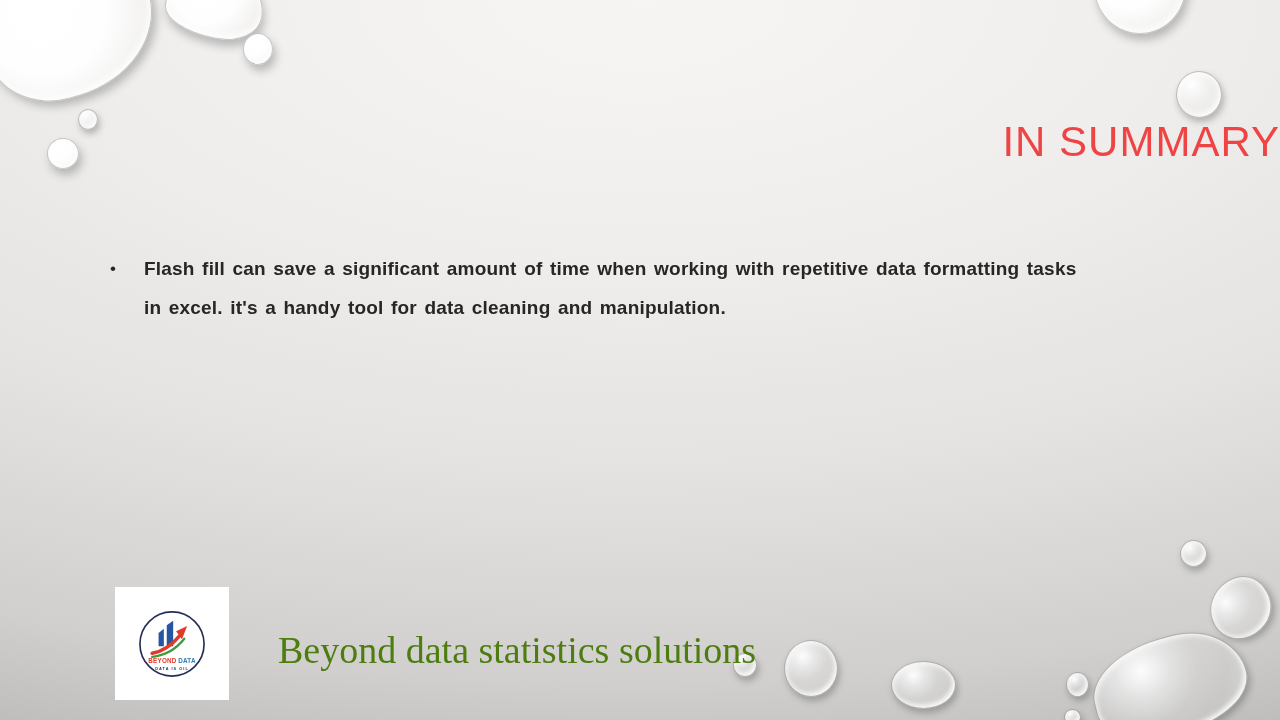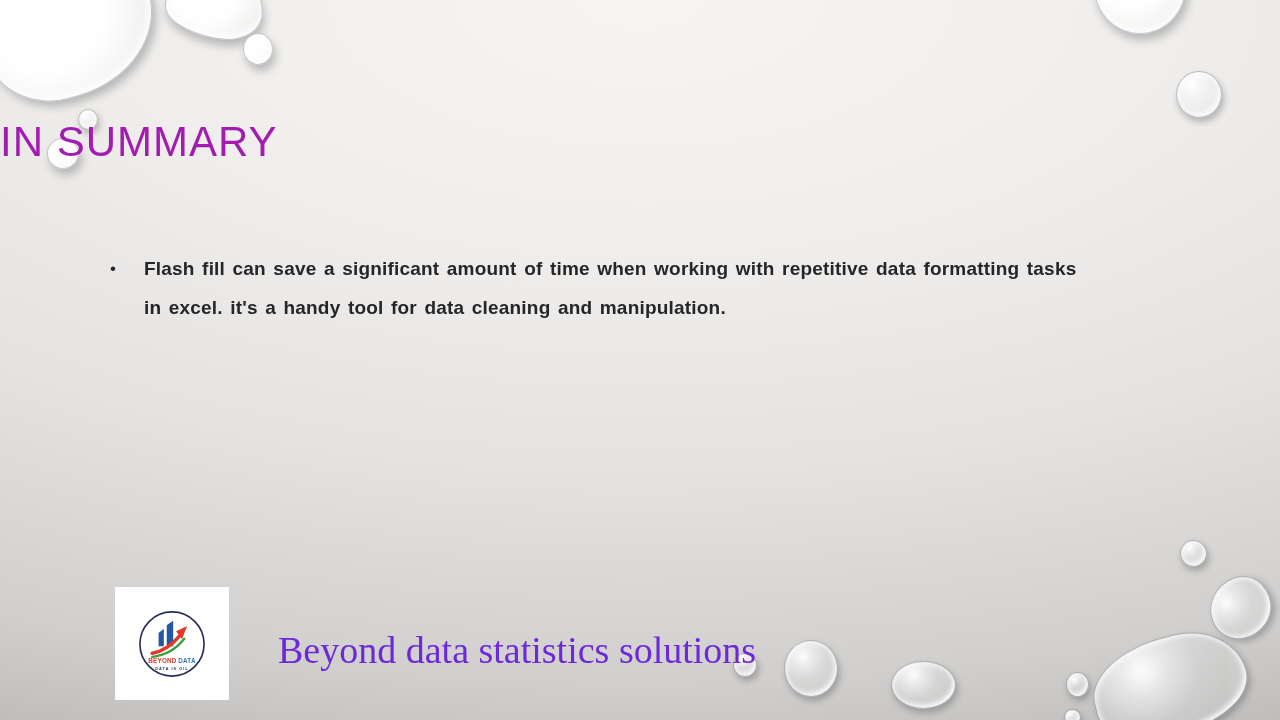--- a/index.html
+++ b/index.html
@@ -28,23 +28,23 @@
     border:1px solid rgba(110,110,110,0.38);
     box-shadow: 2px 4px 6px rgba(60,60,60,0.32),
       inset -2px -3px 5px rgba(255,255,255,0.95),
       inset 2px 3px 5px rgba(255,255,255,0.7),
       inset 0 -1px 2px rgba(130,130,130,0.4);
   }
 
   
   .title{
     position:absolute;top:118px;left:0;width:100%;
-    margin:0;text-align:left;
+    margin:0;text-align:right;
     font-size:42px;font-weight:normal;letter-spacing:1px;
-    color:#a21caf;line-height:48px;
+    color:#ef4444;line-height:48px;
   }
   .content{position:absolute;left:110px;top:249px;width:1140px;}
   .bullet-item{display:flex;align-items:flex-start;}
   .bullet-marker{
     flex:0 0 auto;width:12px;font-size:17px;line-height:39px;color:#262626;
   }
   .bullet-text{
     margin-left:22px;
     font-size:19px;font-weight:bold;color:#262626;
     line-height:39px;letter-spacing:0.2px;word-spacing:2px;
@@ -52,21 +52,21 @@
   }
 
   
   .logo-box{
     position:absolute;left:115px;top:587px;width:114px;height:113px;
     background:#ffffff;display:flex;align-items:center;justify-content:center;
   }
   .brand-text{
     position:absolute;left:278px;top:630px;
     font-family:"Liberation Serif",serif;
-    font-size:38px;line-height:40px;color:#6d28d9;
+    font-size:38px;line-height:40px;color:#4d7c0f;
   }
 </style>
 </head>
 <body>
 
 <div class="slide">
 
   <div class="drop white" style="left:-18px;top:-38px;width:172px;height:132px;border-radius:48% 52% 58% 42% / 52% 44% 62% 48%;transform:rotate(-16deg);"></div>
   <div class="drop white" style="left:166px;top:-32px;width:96px;height:68px;border-radius:52% 48% 42% 58% / 58% 62% 42% 38%;transform:rotate(10deg);"></div>
   <div class="drop white" style="left:243px;top:33px;width:28px;height:30px;"></div>

